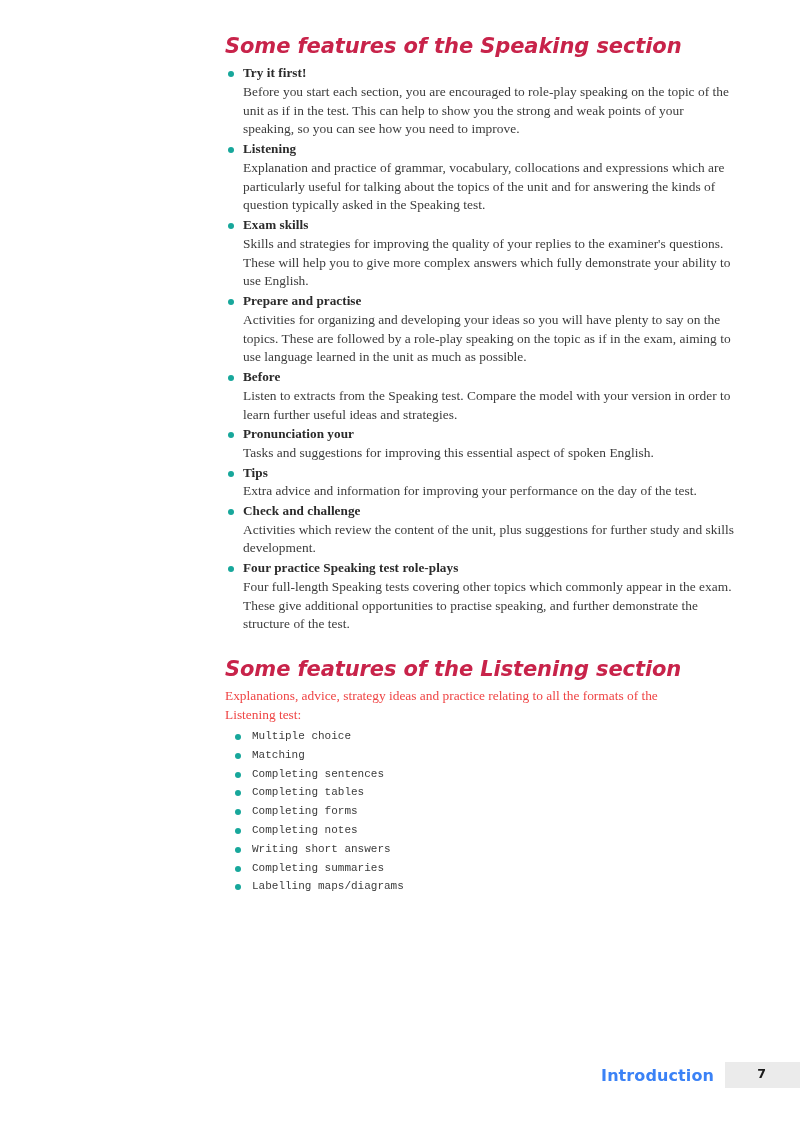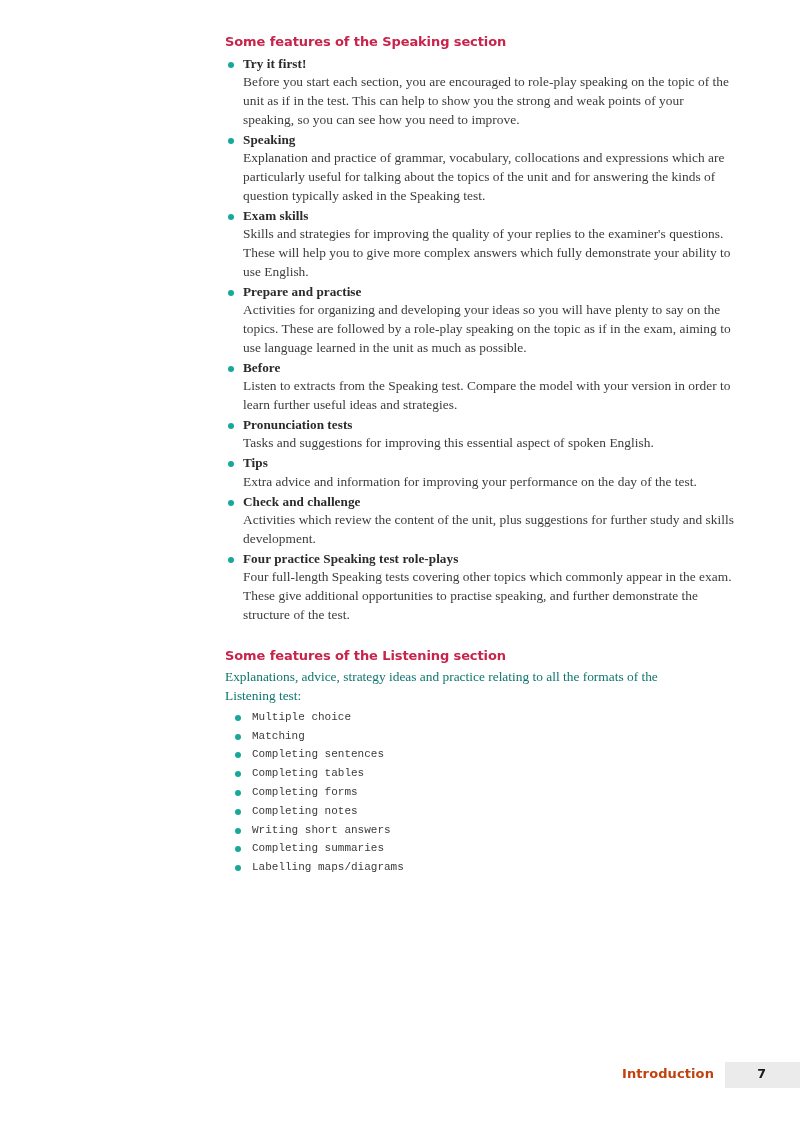--- a/index.html
+++ b/index.html
@@ -26,22 +26,23 @@
   .content {
     position: absolute;
     left: 225px;
     top: 34px;
     width: 512px;
   }
 
   
   .section-heading {
     font-family: "DejaVu Sans", sans-serif;
-    font-weight: bold;
-    font-size: 13px;
+    font-style: italic;
+    font-weight: bold;
+    font-size: 21px;
     letter-spacing: -0.1px;
     color: #c8234a;
     margin: 0 0 5px 0;
     line-height: 1.2;
   }
   .section-heading.listening {
     margin-top: 0;
   }
 
   
@@ -82,21 +83,21 @@
     color: #3b3b3b;
     letter-spacing: 0.02px;
     max-width: 508px;
   }
 
   
   .listening-intro {
     font-family: "Liberation Serif", serif;
     font-size: 13.4px;
     line-height: 18.8px;
-    color: #0f766e;
+    color: #ef4444;
     margin: 0 0 2px 0;
     max-width: 470px;
   }
 
   
   ul.plain-list {
     list-style: none;
     margin: 0;
     padding: 0 0 0 9px;
   }
@@ -132,22 +133,22 @@
     width: 75px;
     height: 26px;
     background: #ebebeb;
   }
   .footer-label {
     position: absolute;
     right: 86px;
     top: 4px;
     font-family: "DejaVu Sans", sans-serif;
     font-weight: bold;
-    font-size: 13px;
-    color: #c2410c;
+    font-size: 16px;
+    color: #3b82f6;
     letter-spacing: 0.1px;
   }
   .footer-pagenum {
     position: absolute;
     right: 34px;
     top: 4px;
     font-family: "DejaVu Sans", sans-serif;
     font-weight: bold;
     font-size: 12.6px;
     color: #1a1a1a;
@@ -163,41 +164,41 @@
     <h2 class="section-heading">Some features of the Speaking section</h2>
 
     <ul class="feature-list">
       <li>
         <span class="bullet"></span>
         <span class="feature-term">Try it first!</span>
         <span class="feature-desc">Before you start each section, you are encouraged to role-play speaking on the topic of the unit as if in the test. This can help to show you the strong and weak points of your speaking, so you can see how you need to improve.</span>
       </li>
       <li>
         <span class="bullet"></span>
-        <span class="feature-term">Speaking</span>
+        <span class="feature-term">Listening</span>
         <span class="feature-desc">Explanation and practice of grammar, vocabulary, collocations and expressions which are particularly useful for talking about the topics of the unit and for answering the kinds of question typically asked in the Speaking test.</span>
       </li>
       <li>
         <span class="bullet"></span>
         <span class="feature-term">Exam skills</span>
         <span class="feature-desc">Skills and strategies for improving the quality of your replies to the examiner's questions. These will help you to give more complex answers which fully demonstrate your ability to use English.</span>
       </li>
       <li>
         <span class="bullet"></span>
         <span class="feature-term">Prepare and practise</span>
         <span class="feature-desc">Activities for organizing and developing your ideas so you will have plenty to say on the topics. These are followed by a role-play speaking on the topic as if in the exam, aiming to use language learned in the unit as much as possible.</span>
       </li>
       <li>
         <span class="bullet"></span>
         <span class="feature-term">Before</span>
         <span class="feature-desc">Listen to extracts from the Speaking test. Compare the model with your version in order to learn further useful ideas and strategies.</span>
       </li>
       <li>
         <span class="bullet"></span>
-        <span class="feature-term">Pronunciation tests</span>
+        <span class="feature-term">Pronunciation your</span>
         <span class="feature-desc">Tasks and suggestions for improving this essential aspect of spoken English.</span>
       </li>
       <li>
         <span class="bullet"></span>
         <span class="feature-term">Tips</span>
         <span class="feature-desc">Extra advice and information for improving your performance on the day of the test.</span>
       </li>
       <li>
         <span class="bullet"></span>
         <span class="feature-term">Check and challenge</span>

